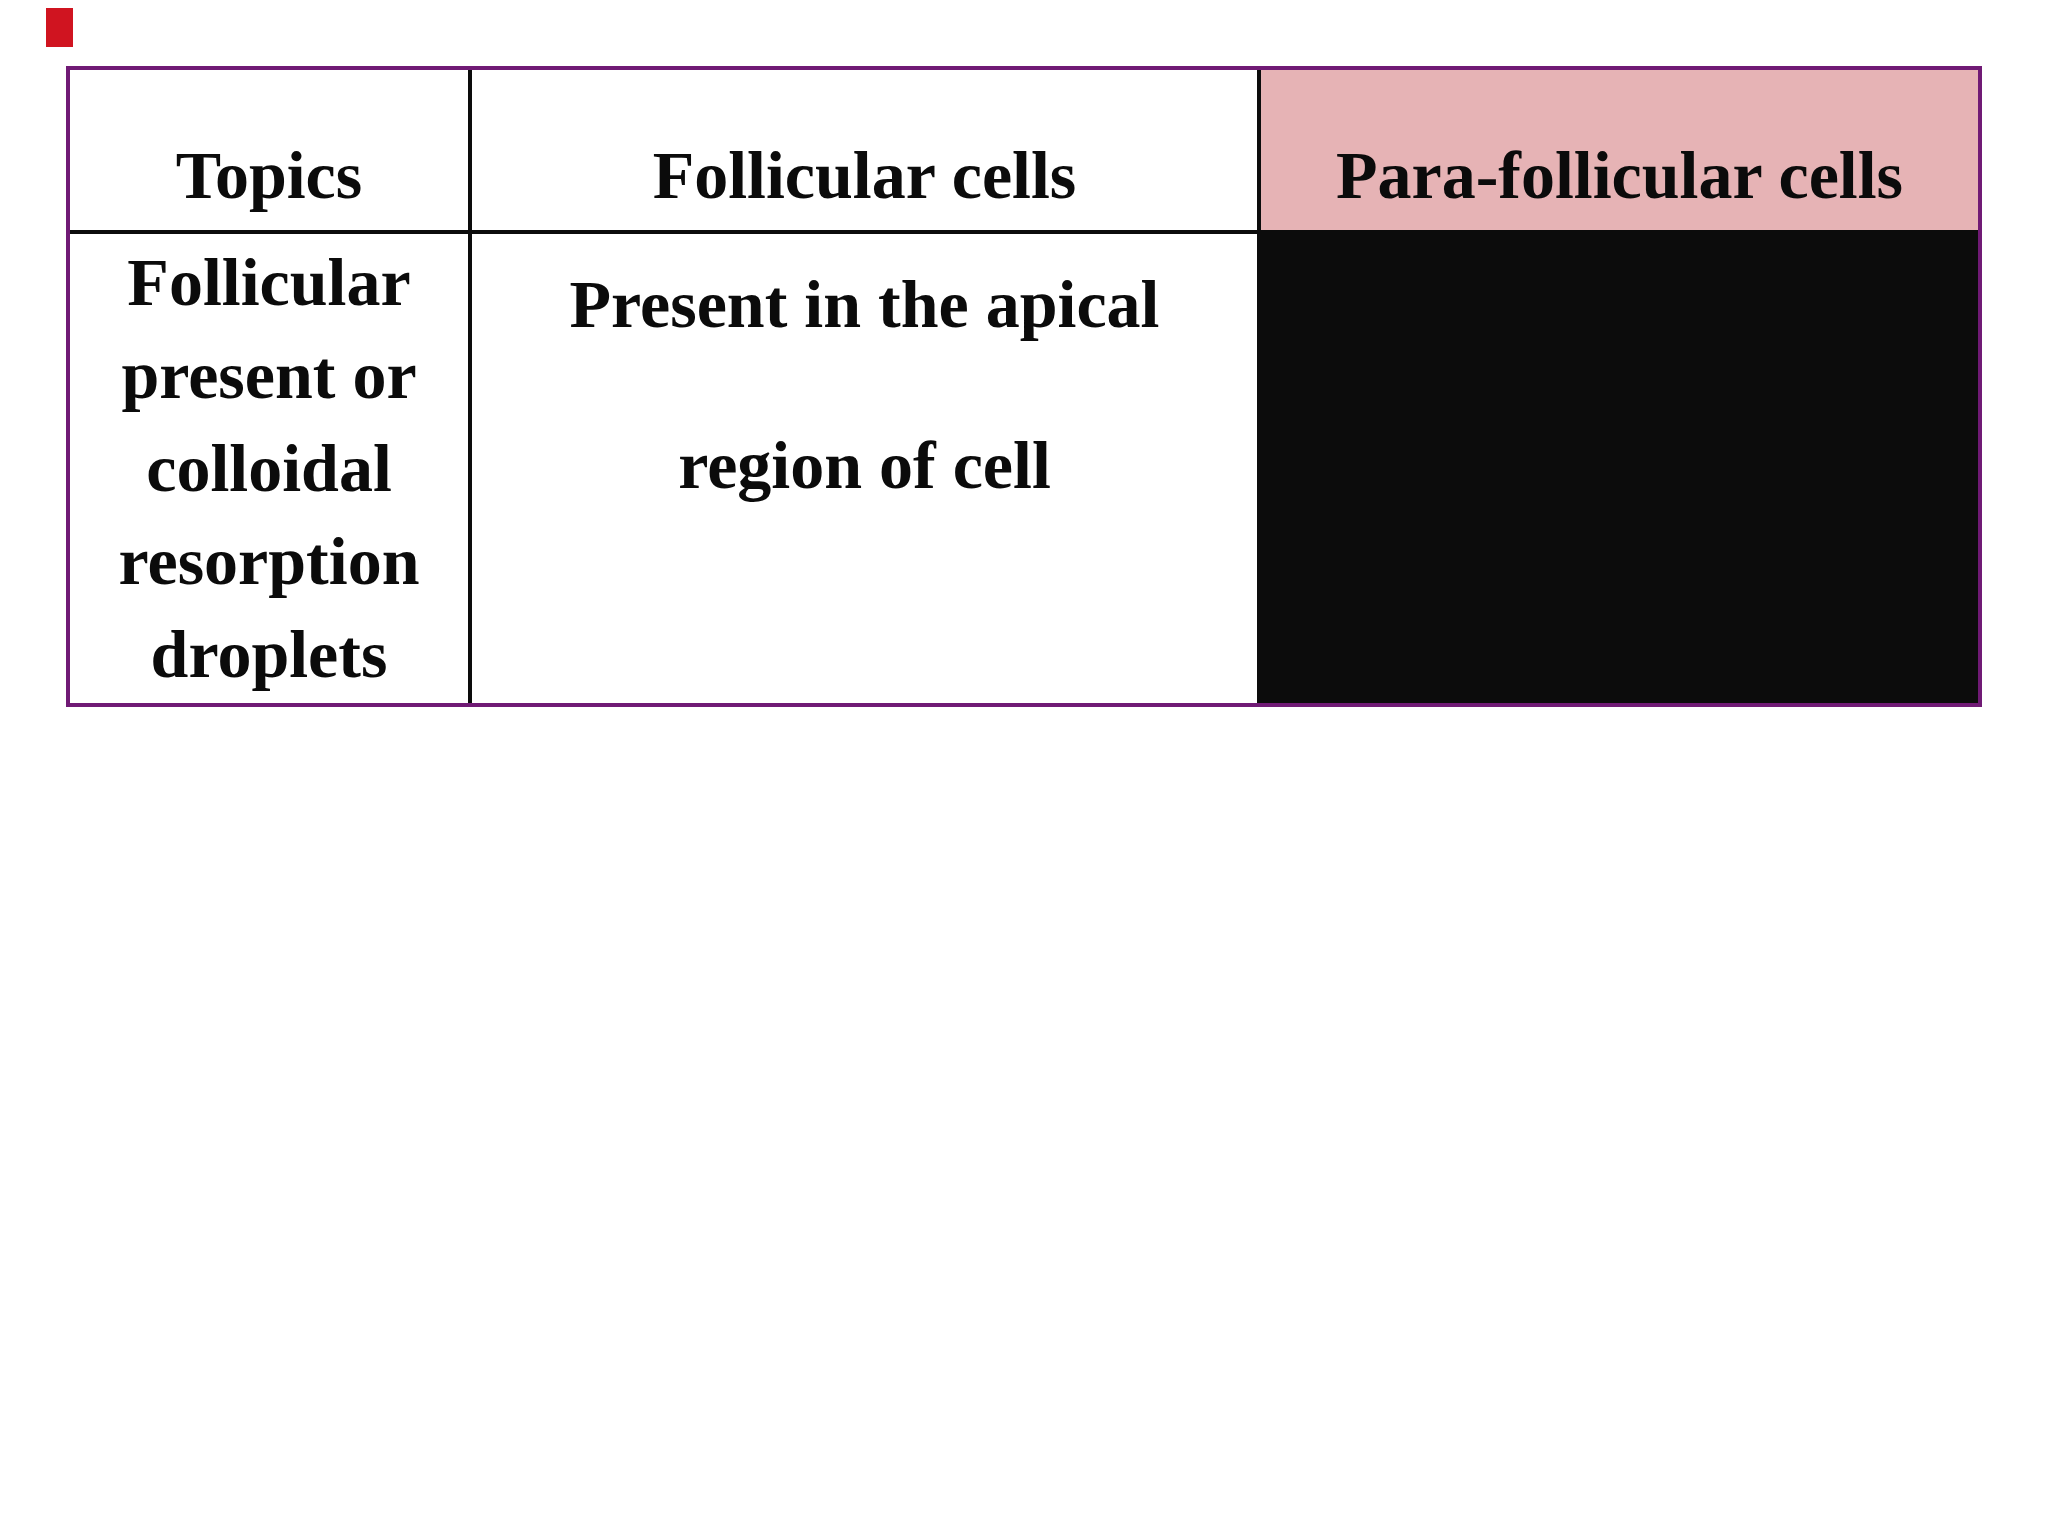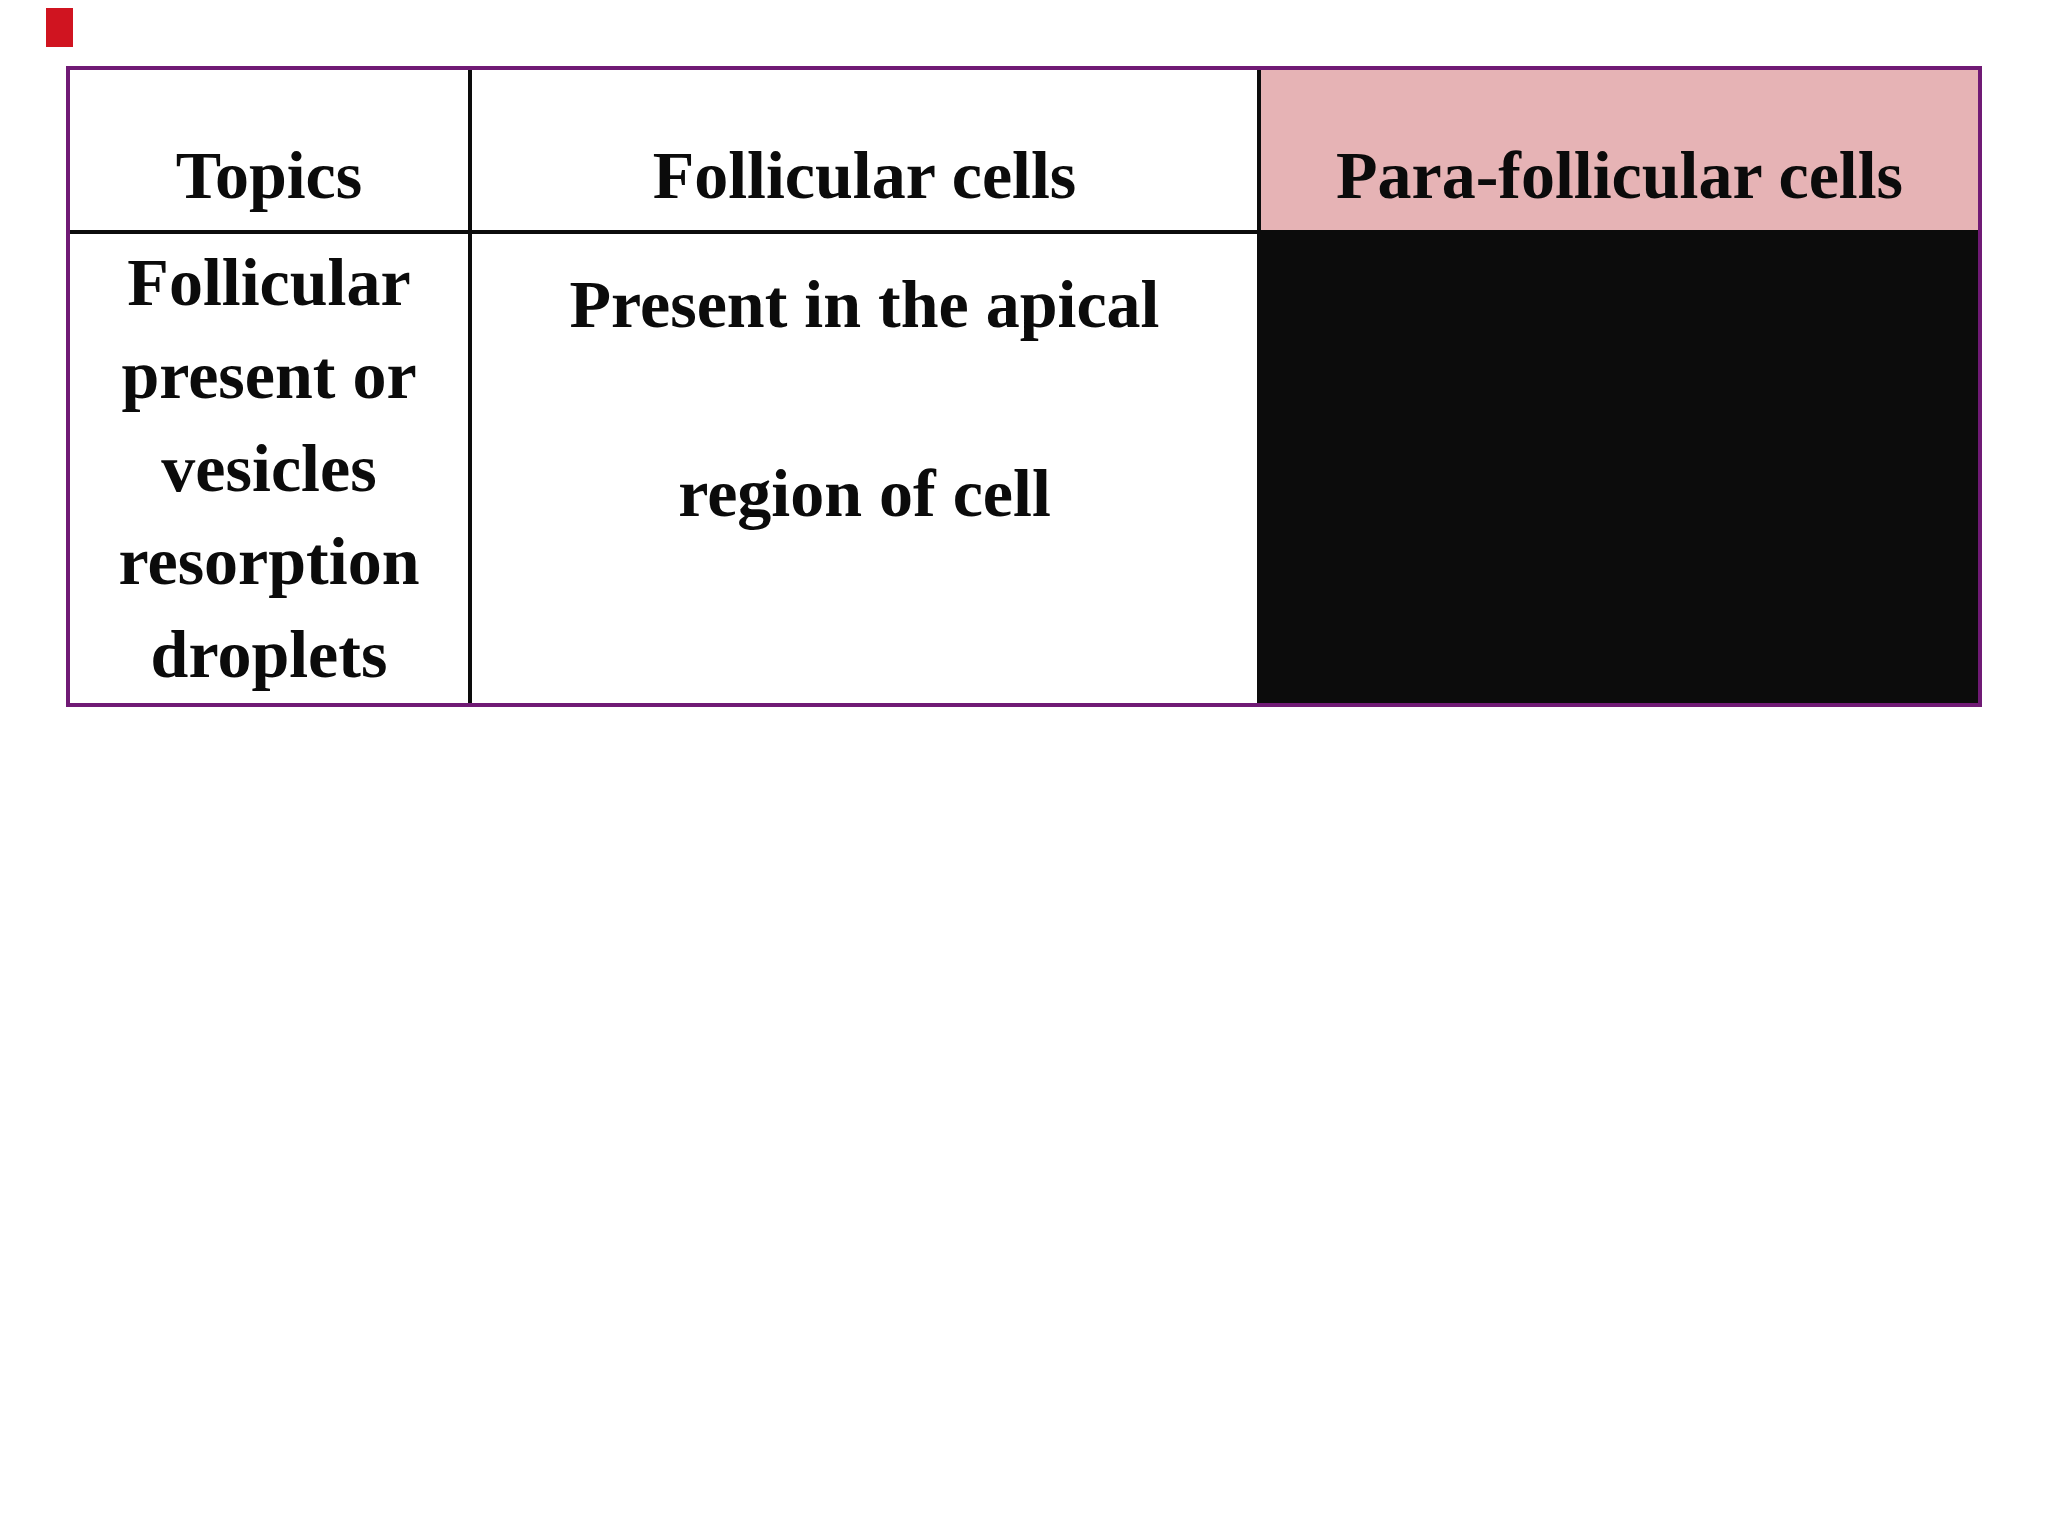--- a/index.html
+++ b/index.html
@@ -45,21 +45,21 @@
     white-space: nowrap;
     overflow: hidden;
   }
   .cell.pink { background: #e6b3b5; }
 
   .head { justify-content: flex-end; padding-bottom: 8px; }
 
   .topics-cell { justify-content: center; }
 
   .foll-cell, .para-cell { justify-content: flex-start; padding-top: 24px; }
-  .foll-cell .line + .line { margin-top: 96px; }
+  .foll-cell .line + .line { margin-top: 68px; }
 </style>
 </head>
 <body>
 
 <div class="canvas">
 
   <div class="red-marker" style="background: rgb(208, 20, 32);"></div>
 
   <div class="tbl">
 
@@ -71,21 +71,21 @@
       <span class="line">Follicular cells</span>
     </div>
 
     <div class="cell head pink" style="background: rgb(230, 179, 181);">
       <span class="line">Para-follicular cells</span>
     </div>
 
     <div class="cell topics-cell">
       <div class="line">Follicular</div>
       <div class="line">present or</div>
-      <div class="line">vesicles</div>
+      <div class="line">colloidal</div>
       <div class="line">resorption</div>
       <div class="line">droplets</div>
     </div>
 
     <div class="cell foll-cell">
       <div class="line">Present in the apical</div>
       <div class="line">region of cell</div>
     </div>
 
 

